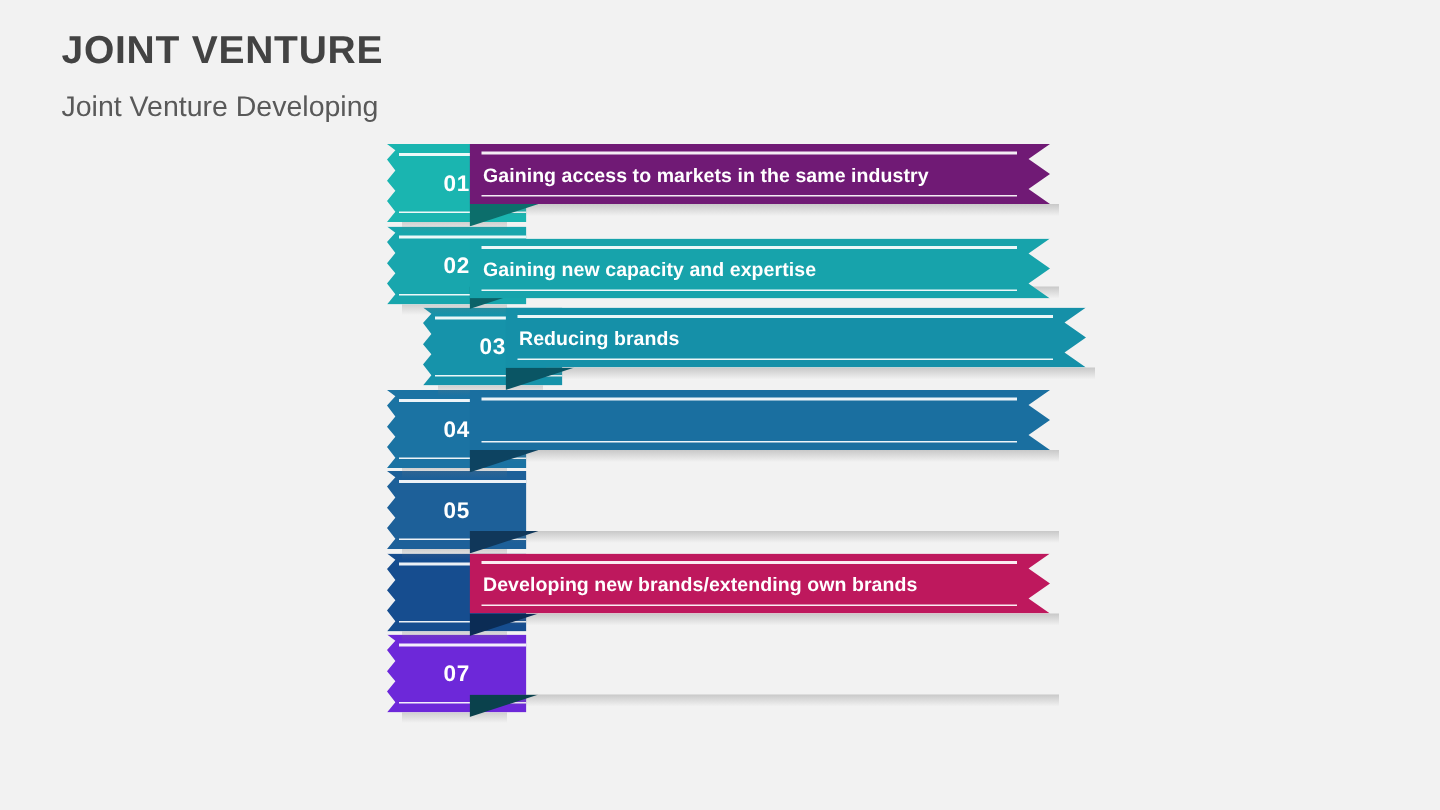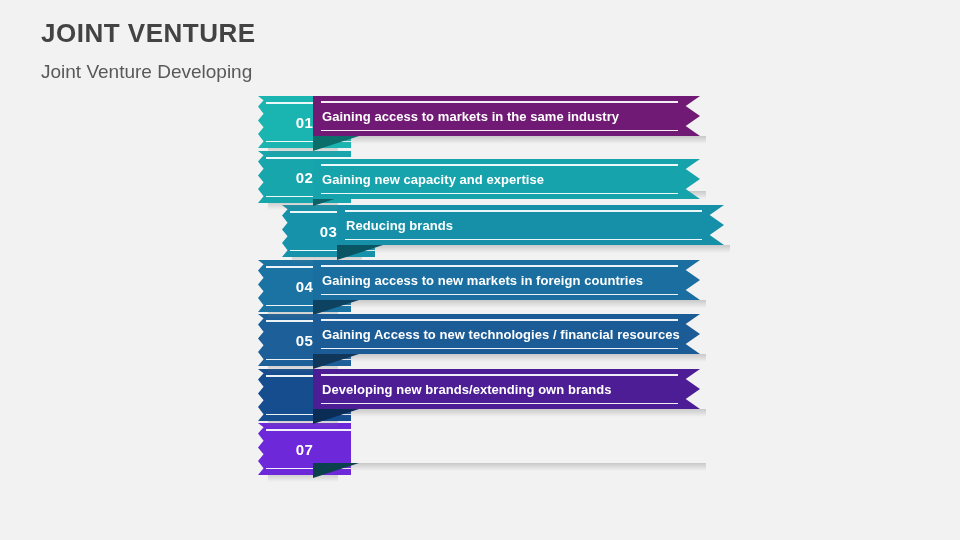--- a/index.html
+++ b/index.html
@@ -198,48 +198,42 @@
         <div class="tab-shadow" style="left: 268px; top: 74px;"></div>
         <div class="tab" style="background: rgb(27, 115, 163);">
           <div class="tline t"></div>
           <div class="tline b"></div>
           <span class="tab-num">04</span>
         </div>
         <div class="shadow" style="top: 62px;"></div>
         <div class="banner" style="top: 22px; background: rgb(26, 111, 160);">
           <div class="bline t"></div>
           <div class="bline b"></div>
-          <div class="banner-label">Gaining access to new markets in foreign countries</div>
         </div>
         <div class="fold" style="top: 62px; background: rgb(13, 67, 97);"></div>
       </div>
       <div class="row" style="top: 292px;">
         <div class="tab-shadow" style="left: 268px; top: 74px;"></div>
         <div class="tab" style="background: rgb(29, 96, 153); text-align: right;">
           <div class="tline t"></div>
           <div class="tline b"></div>
           <span class="tab-num">05</span>
         </div>
         <div class="shadow" style="top: 62px;"></div>
-        <div class="banner" style="top: 22px; background: rgb(28, 92, 150);">
-          <div class="bline t"></div>
-          <div class="bline b"></div>
-          <div class="banner-label">Gaining Access to new technologies / financial resources</div>
-        </div>
         <div class="fold" style="top: 62px; background: rgb(16, 55, 90);"></div>
       </div>
       <div class="row" style="top: 347px;">
         <div class="tab-shadow" style="left: 268px; top: 74px;"></div>
         <div class="tab" style="background: rgb(22, 77, 143); justify-content: flex-end;">
           <div class="tline t"></div>
           <div class="tline b"></div>
           <span class="tab-num">06</span>
         </div>
         <div class="shadow" style="top: 62px;"></div>
-        <div class="banner" style="top: 22px; background: #4c1d95;">
+        <div class="banner" style="top: 22px; background: #be185d;">
           <div class="bline t"></div>
           <div class="bline b"></div>
           <div class="banner-label">Developing new brands/extending own brands</div>
         </div>
         <div class="fold" style="top: 62px; background: rgb(11, 44, 85);"></div>
       </div>
       <div class="row" style="top: 401px;">
         <div class="tab-shadow" style="left: 268px; top: 74px;"></div>
         <div class="tab" style="background: #6d28d9;">
           <div class="tline t"></div>

